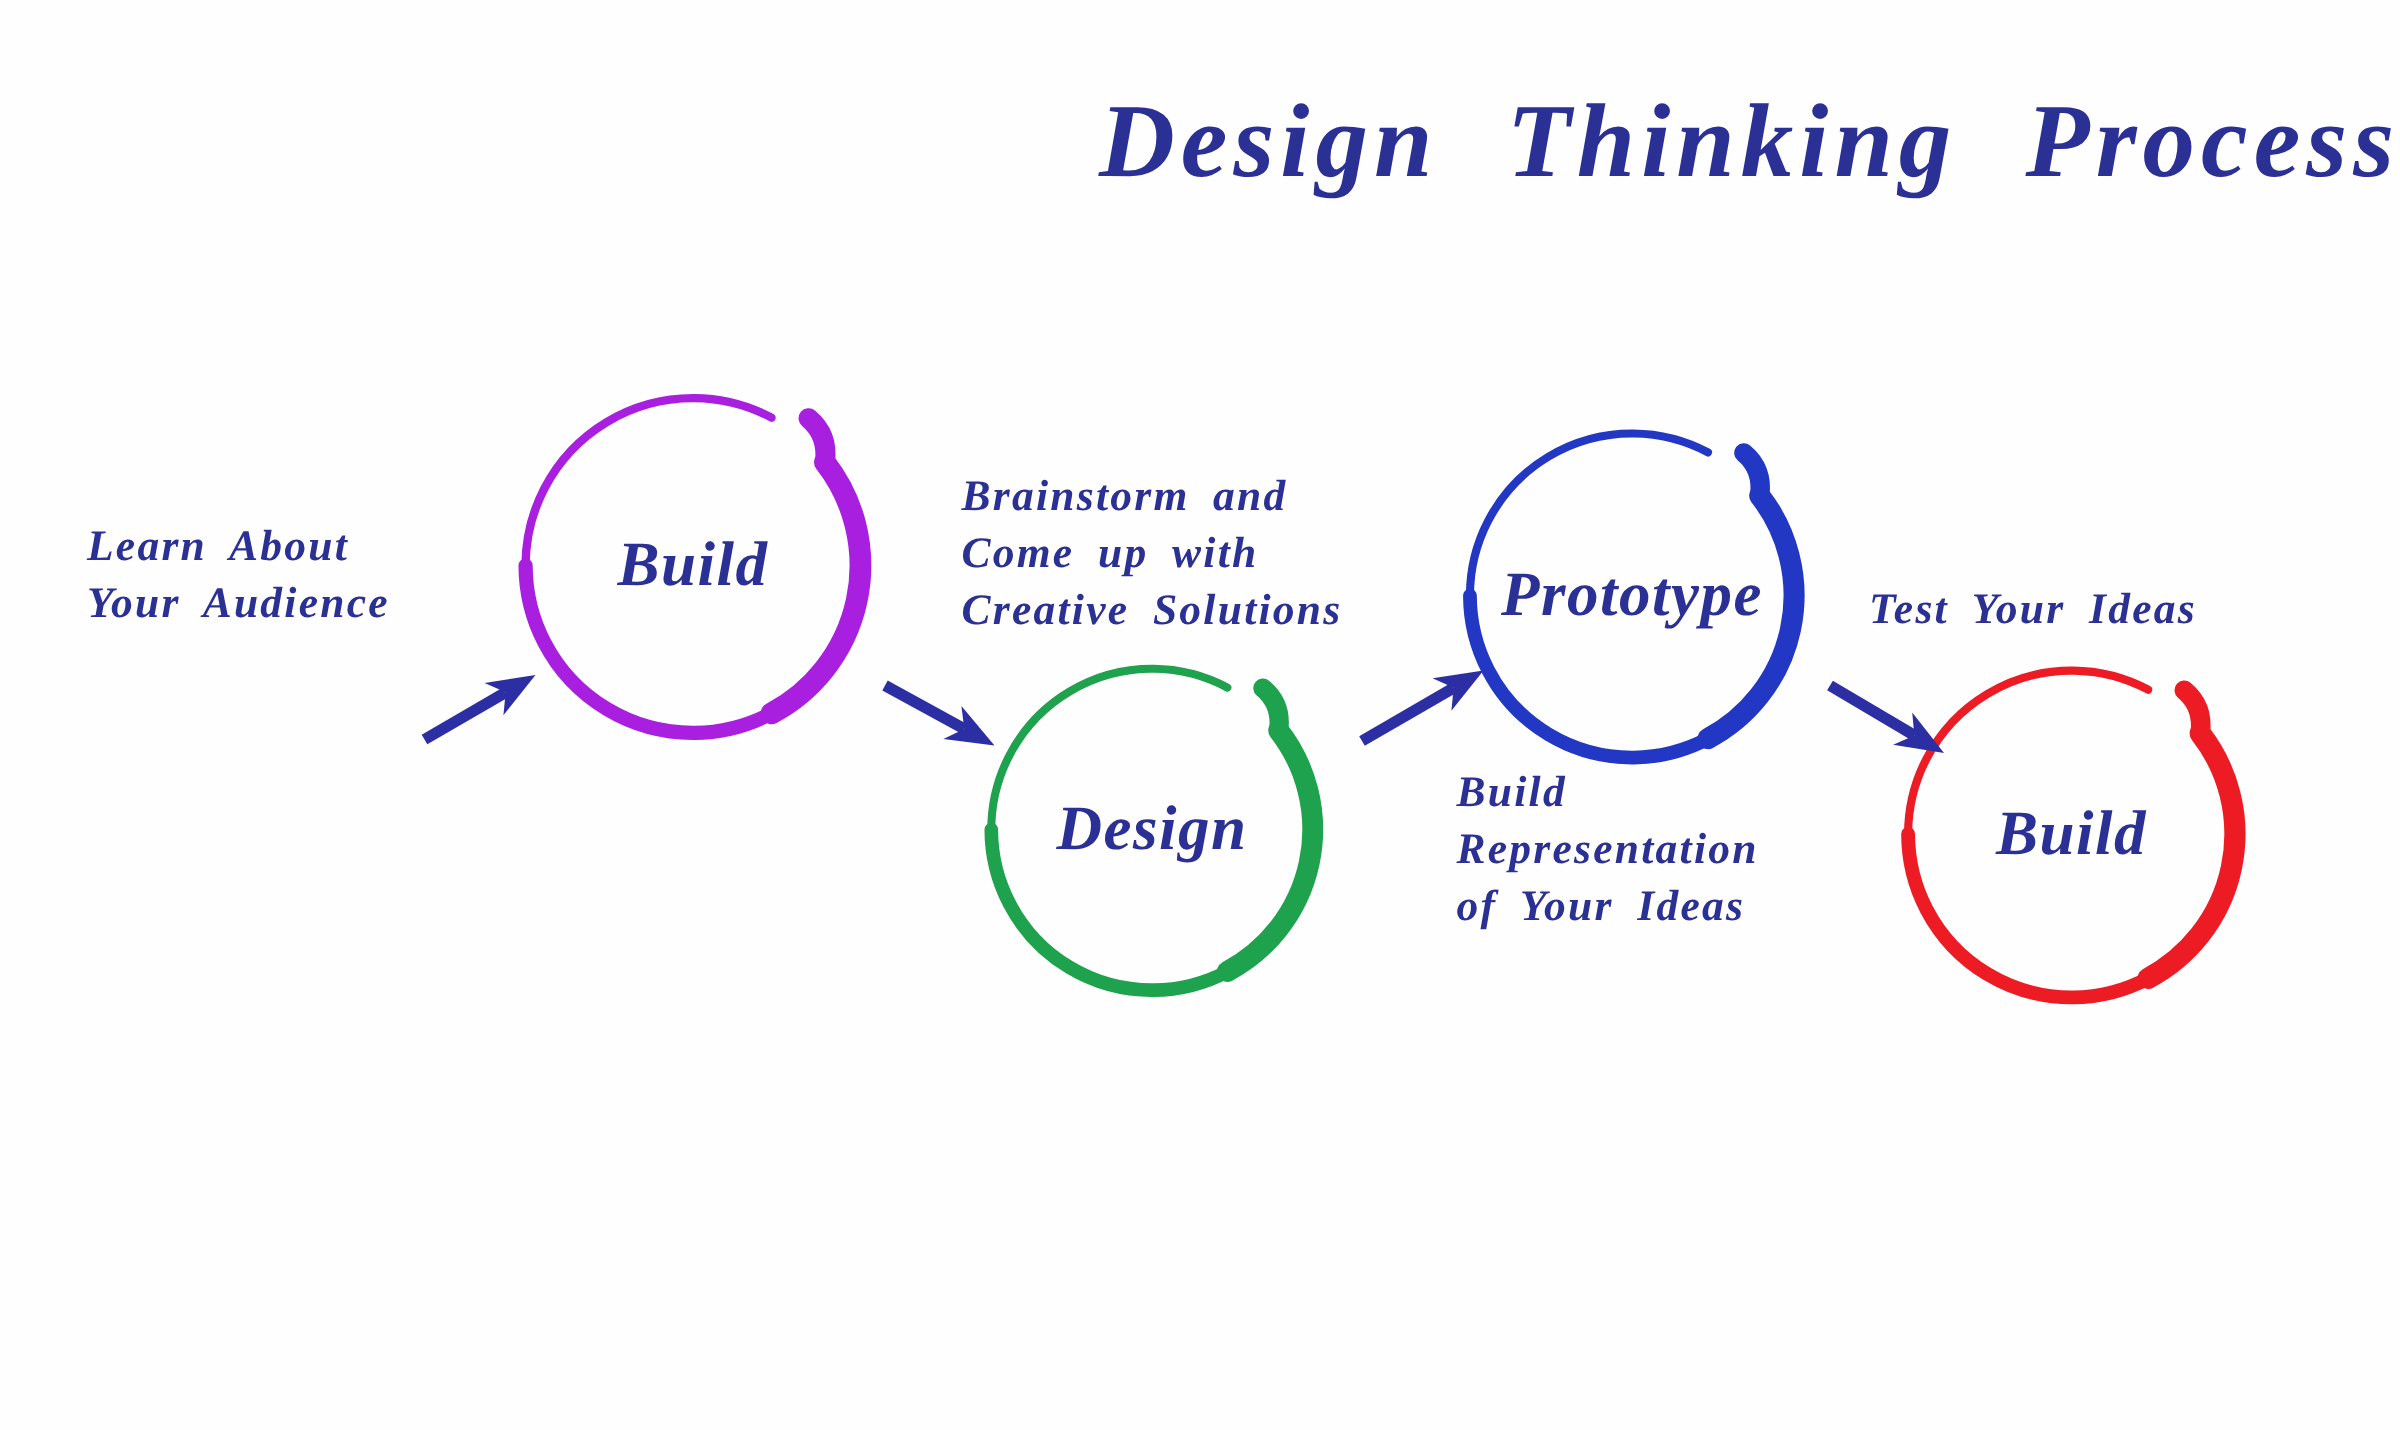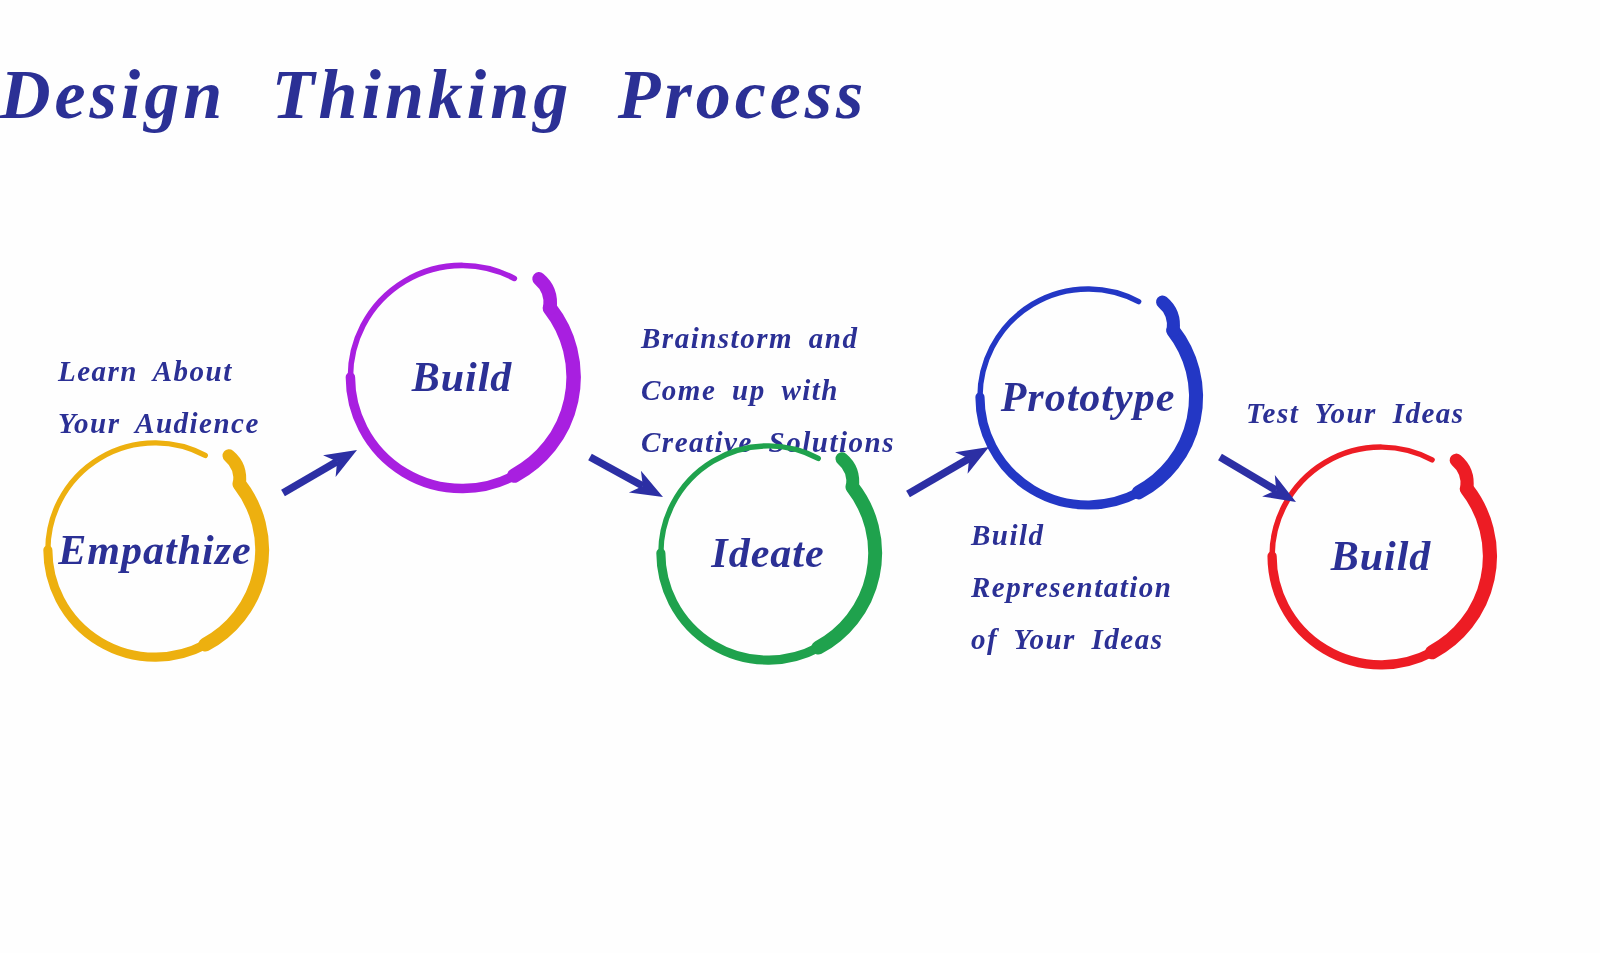--- a/index.html
+++ b/index.html
@@ -9,21 +9,21 @@
     width: 1600px;
     height: 953px;
     background: #fefefe;
     overflow: hidden;
     font-family: "Liberation Serif", "DejaVu Serif", serif;
   }
   .title {
     position: absolute;
     left: 0; right: 0;
     top: 50px;
-    text-align: left;
+    text-align: right;
     font-size: 70px;
     line-height: 90px;
     font-style: italic;
     font-weight: bold;
     color: #2b3095;
     letter-spacing: 4px;
     word-spacing: 24px;
   }
   .stage { position: absolute; }
   .stage svg.ring { position: absolute; inset: 0; width: 100%; height: 100%; }
@@ -37,21 +37,21 @@
     letter-spacing: 1px;
   }
   .stage-empathize { left: 35px;  top: 430px; width: 240px; height: 240px; }
   .stage-define    { left: 337px; top: 252px; width: 250px; height: 250px; }
   .stage-ideate    { left: 648px; top: 433px; width: 240px; height: 240px; }
   .stage-prototype { left: 967px; top: 276px; width: 242px; height: 242px; }
   .stage-test      { left: 1259px;top: 434px; width: 244px; height: 244px; }
   .note {
     position: absolute;
     font-size: 29px;
-    line-height: 52px;
+    line-height: 38px;
     font-style: italic;
     font-weight: bold;
     color: #2b3095;
     letter-spacing: 1.5px;
     word-spacing: 7px;
     white-space: pre;
   }
   .note-empathize { left: 58px;  top: 345px; text-align: left; }
   .note-define    { left: 330px; top: 501px; width: 262px; text-align: center; }
   .note-ideate    { left: 641px; top: 312px; text-align: left; }
@@ -69,31 +69,20 @@
   <div class="note note-empathize">Learn About
 Your Audience</div>
   <div class="note note-ideate">Brainstorm and
 Come up with
 Creative Solutions</div>
   <div class="note note-prototype">Build
 Representation
 of Your Ideas</div>
   <div class="note note-test">Test Your Ideas</div>
 
-  <div class="stage stage-empathize">
-    <svg class="ring" viewBox="0 0 224 224">
-      <g fill="none" stroke-linecap="round" stroke="#edb00f">
-        <path d="M158.9 23.7 A100 100 0 0 0 12 112" stroke-width="5"></path>
-        <path d="M12 112 A100 100 0 0 0 158.9 200.3" stroke-width="8.5"></path>
-        <path d="M158.9 200.3 A100 100 0 0 0 190.8 50.4" stroke-width="13"></path>
-        <path d="M190.8 50.4 Q193 34 181 24" stroke-width="12"></path>
-      </g>
-    </svg>
-    <div class="stage-label">Empathize</div>
-  </div>
 
   <div class="stage stage-define">
     <svg class="ring" viewBox="0 0 224 224">
       <g fill="none" stroke-linecap="round" stroke="#a81fe0">
         <path d="M158.9 23.7 A100 100 0 0 0 12 112" stroke-width="5"></path>
         <path d="M12 112 A100 100 0 0 0 158.9 200.3" stroke-width="8.5"></path>
         <path d="M158.9 200.3 A100 100 0 0 0 190.8 50.4" stroke-width="13"></path>
         <path d="M190.8 50.4 Q193 34 181 24" stroke-width="12"></path>
       </g>
     </svg>
@@ -102,21 +91,21 @@
 
   <div class="stage stage-ideate">
     <svg class="ring" viewBox="0 0 224 224">
       <g fill="none" stroke-linecap="round" stroke="#1fa24d">
         <path d="M158.9 23.7 A100 100 0 0 0 12 112" stroke-width="5"></path>
         <path d="M12 112 A100 100 0 0 0 158.9 200.3" stroke-width="8.5"></path>
         <path d="M158.9 200.3 A100 100 0 0 0 190.8 50.4" stroke-width="13"></path>
         <path d="M190.8 50.4 Q193 34 181 24" stroke-width="12"></path>
       </g>
     </svg>
-    <div class="stage-label">Ideate</div>
+    <div class="stage-label">Design</div>
   </div>
 
   <div class="stage stage-prototype">
     <svg class="ring" viewBox="0 0 224 224">
       <g fill="none" stroke-linecap="round" stroke="#2337c5">
         <path d="M158.9 23.7 A100 100 0 0 0 12 112" stroke-width="5"></path>
         <path d="M12 112 A100 100 0 0 0 158.9 200.3" stroke-width="8.5"></path>
         <path d="M158.9 200.3 A100 100 0 0 0 190.8 50.4" stroke-width="13"></path>
         <path d="M190.8 50.4 Q193 34 181 24" stroke-width="12"></path>
       </g>

